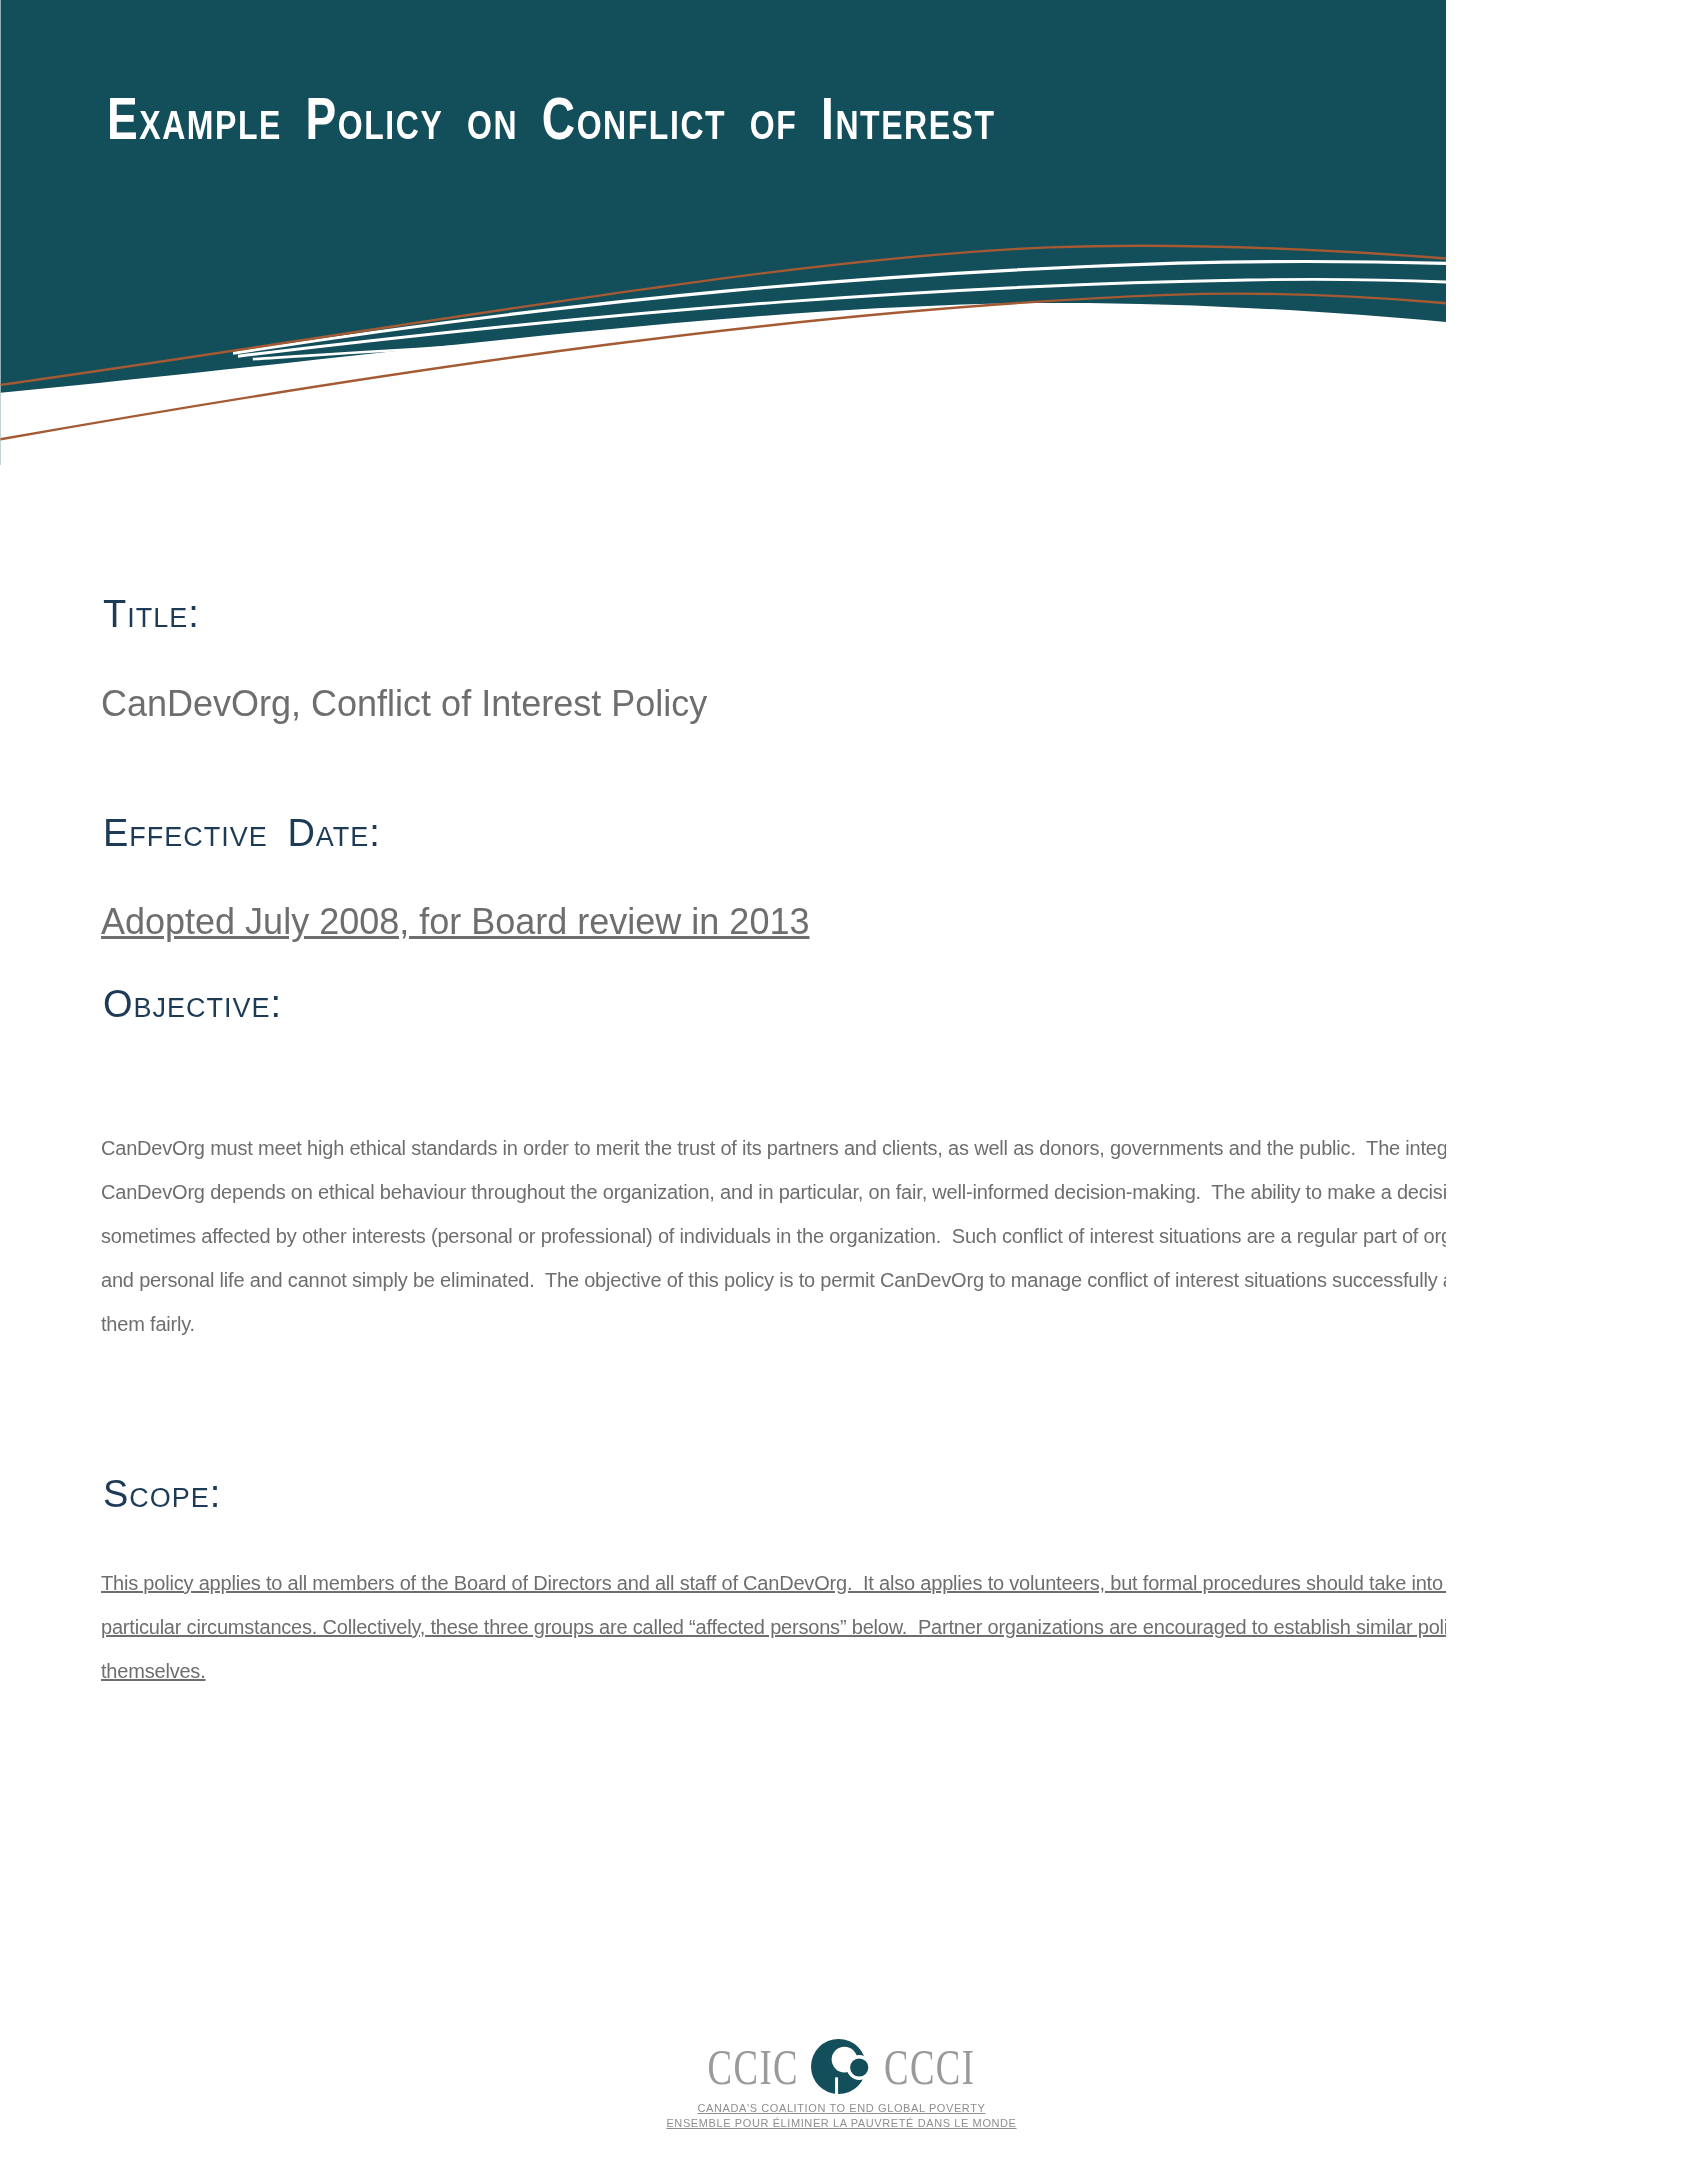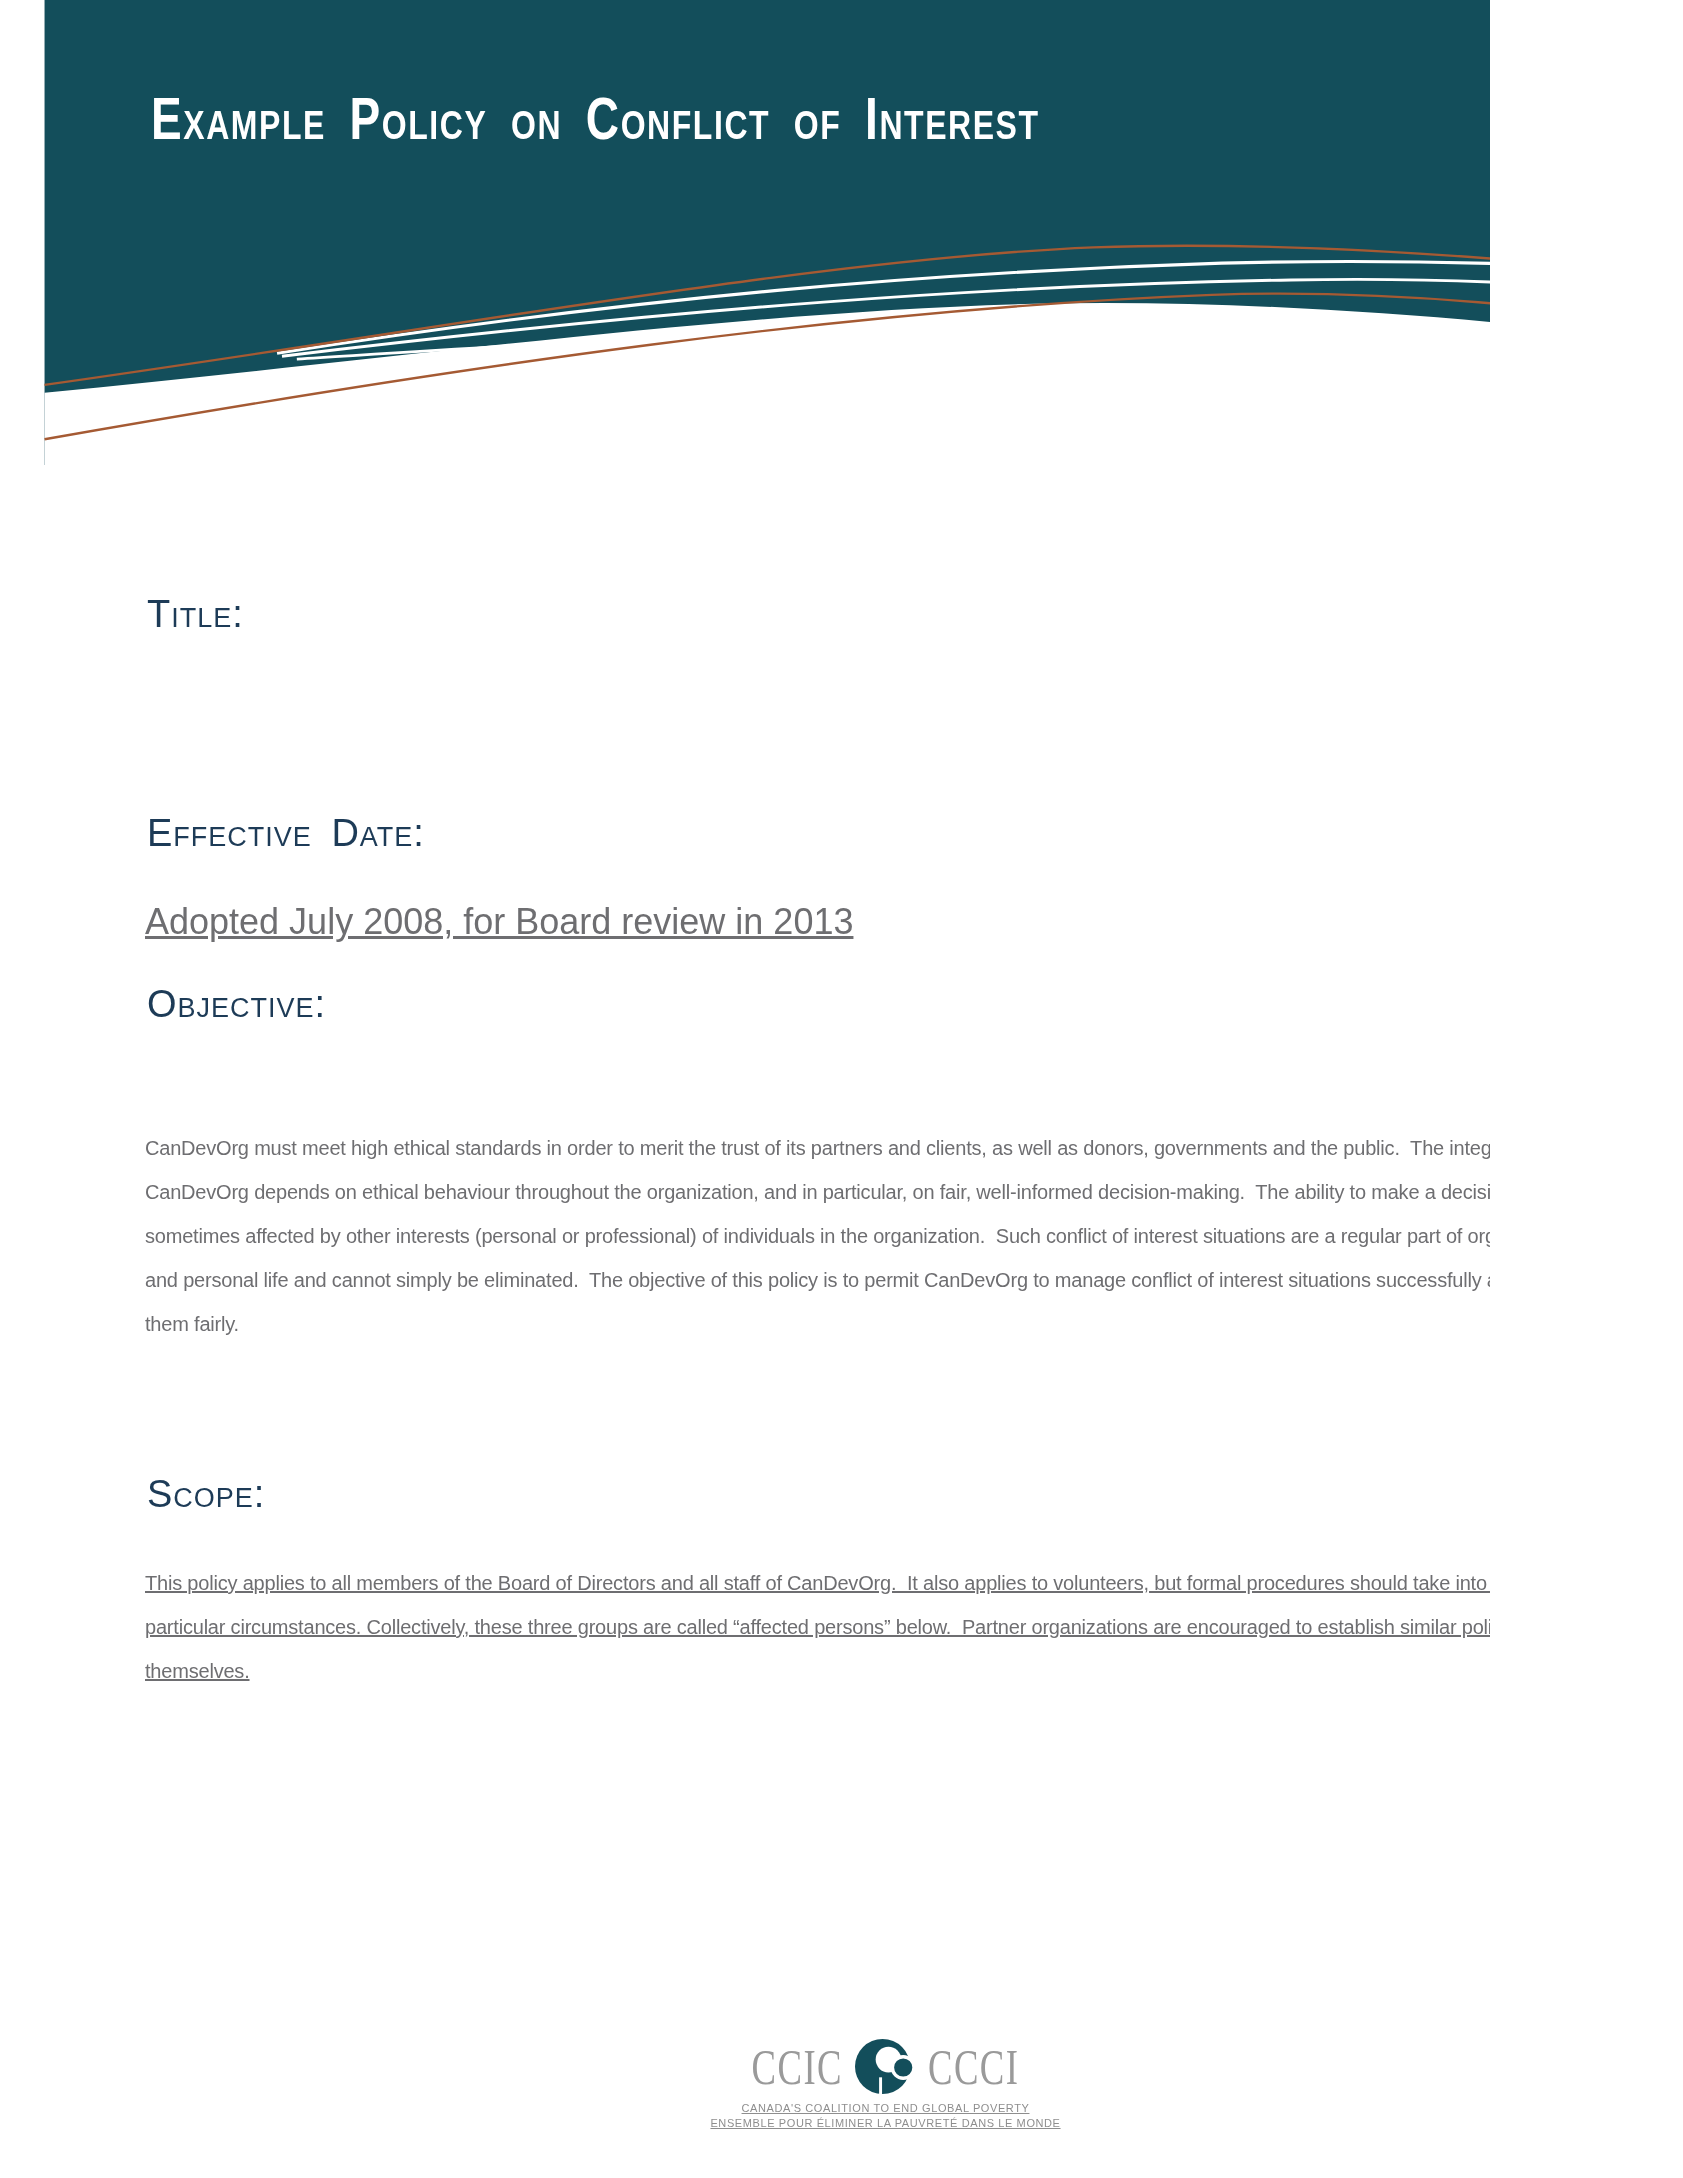--- a/index.html
+++ b/index.html
@@ -2,21 +2,20 @@
 <html><head>
 <meta charset="utf-8">
 <style>
   html,body{margin:0;padding:0;background:#ffffff;}
   .page{
     position:relative;
     width:1446px;height:2178px;
     background:#ffffff;
     overflow:hidden;
     font-family:"Liberation Sans", sans-serif;
-    margin-left:44px;
   }
   
   .banner{
     position:absolute;top:0;left:0;width:1683px;height:465px;
   }
   .banner svg{display:block;}
   .banner-title{
     position:absolute;top:85px;left:107px;
     font-family:"Liberation Sans", sans-serif;
     font-weight:700;
@@ -118,20 +117,21 @@
       <path d="M240,360 C640,312 960,288 1260,283 C1420,280 1580,288 1700,306" fill="none" stroke="#ffffff" stroke-width="3"></path>
       <path d="M255,363 C750,332 1150,304 1700,341" fill="none" stroke="#ffffff" stroke-width="2.6"></path>
 
       <path d="M0,389 C420,330 780,262 1060,250 C1280,242 1540,266 1700,284" fill="none" stroke="#a55a33" stroke-width="2.4"></path>
       <path d="M0,444 C420,370 820,312 1180,298 C1380,291 1560,316 1700,334" fill="none" stroke="#a55a33" stroke-width="2.4"></path>
     </svg>
     <div class="banner-title">Example Policy on Conflict of Interest</div>
   </div>
 
   <div class="sec-heading h-title">Title:</div>
+  <div class="sec-value v-title">CanDevOrg, Conflict of Interest Policy</div>
 
   <div class="sec-heading h-date">Effective Date:</div>
   <div class="sec-value v-date">Adopted July 2008, for Board review in 2013</div>
 
   <div class="sec-heading h-objective">Objective:</div>
   <div class="sec-para p-objective">CanDevOrg must meet high ethical standards in order to merit the trust of its partners and clients, as well as donors, governments and the public.  The integrity of CanDevOrg depends on ethical behaviour throughout the organization, and in particular, on fair, well-informed decision-making.  The ability to make a decision is sometimes affected by other interests (personal or professional) of individuals in the organization.  Such conflict of interest situations are a regular part of organizational and personal life and cannot simply be eliminated.  The objective of this policy is to permit CanDevOrg to manage conflict of interest situations successfully and resolve them fairly.</div>
 
   <div class="sec-heading h-scope">Scope:</div>
   <div class="sec-para p-scope">This policy applies to all members of the Board of Directors and all staff of CanDevOrg.  It also applies to volunteers, but formal procedures should take into account their particular circumstances. Collectively, these three groups are called “affected persons” below.  Partner organizations are encouraged to establish similar policies for themselves.</div>
 

